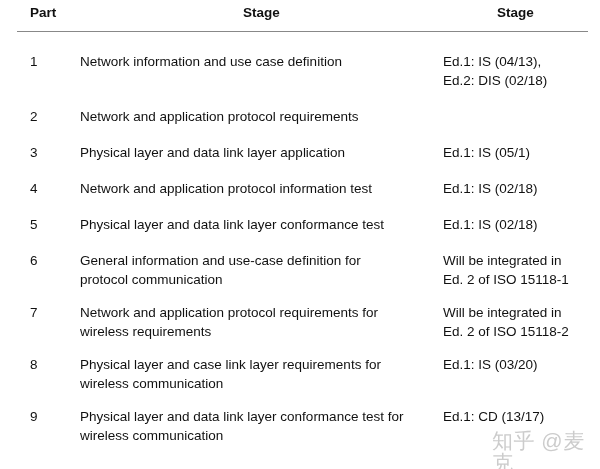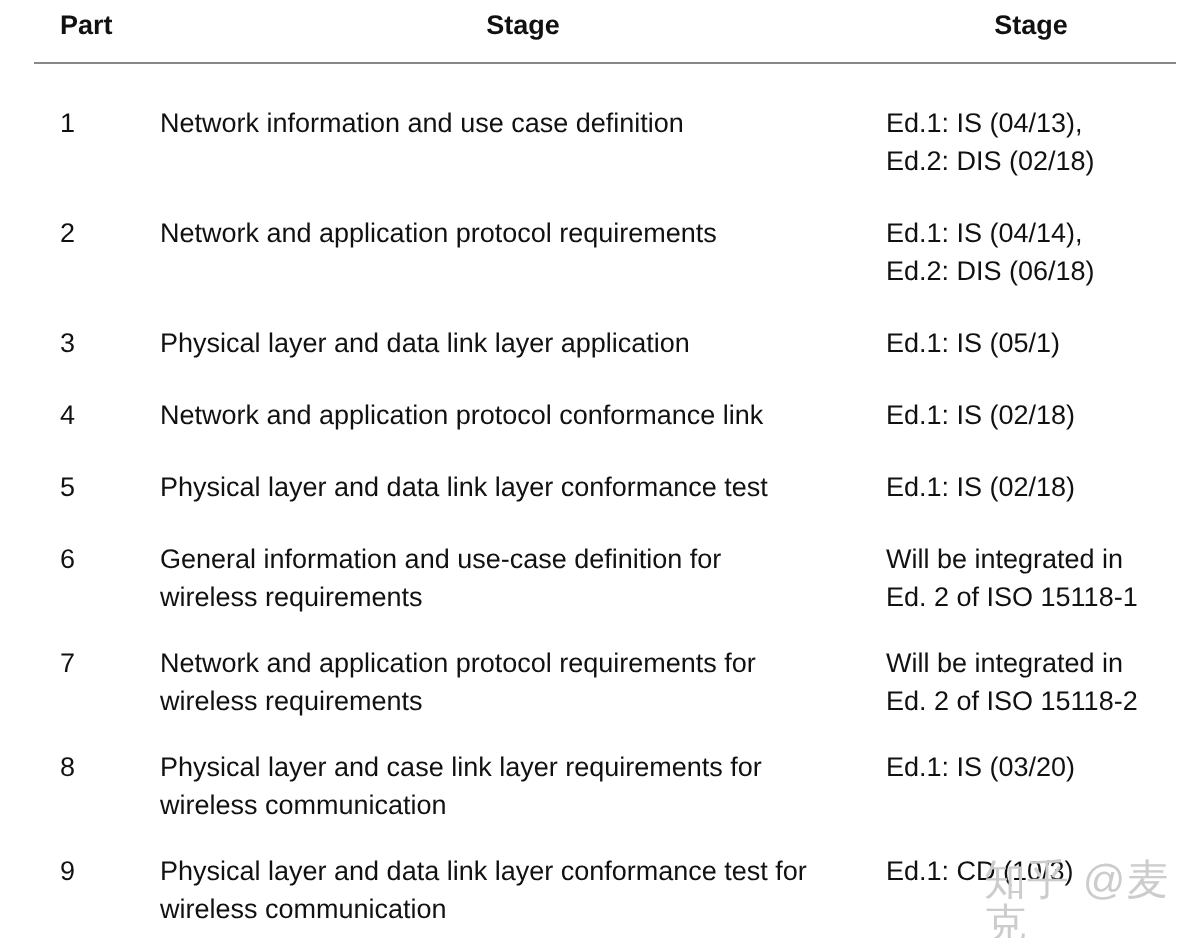--- a/index.html
+++ b/index.html
@@ -73,46 +73,44 @@
   <div class="tbl-row">
     <div class="cell-part">1</div>
     <div class="cell-title">Network information and use case definition</div>
     <div class="cell-stage">Ed.1: IS (04/13),
 Ed.2: DIS (02/18)</div>
   </div>
 
   <div class="tbl-row">
     <div class="cell-part">2</div>
     <div class="cell-title">Network and application protocol requirements</div>
-    <div class="cell-stage">Ed.1: IS (04/14),
-Ed.2: DIS (06/18)</div>
   </div>
 
   <div class="tbl-row">
     <div class="cell-part">3</div>
     <div class="cell-title">Physical layer and data link layer application</div>
     <div class="cell-stage">Ed.1: IS (05/1)</div>
   </div>
 
   <div class="tbl-row">
     <div class="cell-part">4</div>
-    <div class="cell-title">Network and application protocol conformance link</div>
+    <div class="cell-title">Network and application protocol information test</div>
     <div class="cell-stage">Ed.1: IS (02/18)</div>
   </div>
 
   <div class="tbl-row">
     <div class="cell-part">5</div>
     <div class="cell-title">Physical layer and data link layer conformance test</div>
     <div class="cell-stage">Ed.1: IS (02/18)</div>
   </div>
 
   <div class="tbl-row tight">
     <div class="cell-part">6</div>
     <div class="cell-title">General information and use-case definition for
-wireless requirements</div>
+protocol communication</div>
     <div class="cell-stage">Will be integrated in
 Ed. 2 of ISO 15118-1</div>
   </div>
 
   <div class="tbl-row tight">
     <div class="cell-part">7</div>
     <div class="cell-title">Network and application protocol requirements for
 wireless requirements</div>
     <div class="cell-stage">Will be integrated in
 Ed. 2 of ISO 15118-2</div>
@@ -122,18 +120,18 @@
     <div class="cell-part">8</div>
     <div class="cell-title">Physical layer and case link layer requirements for
 wireless communication</div>
     <div class="cell-stage">Ed.1: IS (03/20)</div>
   </div>
 
   <div class="tbl-row">
     <div class="cell-part">9</div>
     <div class="cell-title">Physical layer and data link layer conformance test for
 wireless communication</div>
-    <div class="cell-stage">Ed.1: CD (10/3)</div>
+    <div class="cell-stage">Ed.1: CD (13/17)</div>
   </div>
 
   <div class="watermark">知乎 @麦克</div>
 
 </div>
 
 </body></html>

